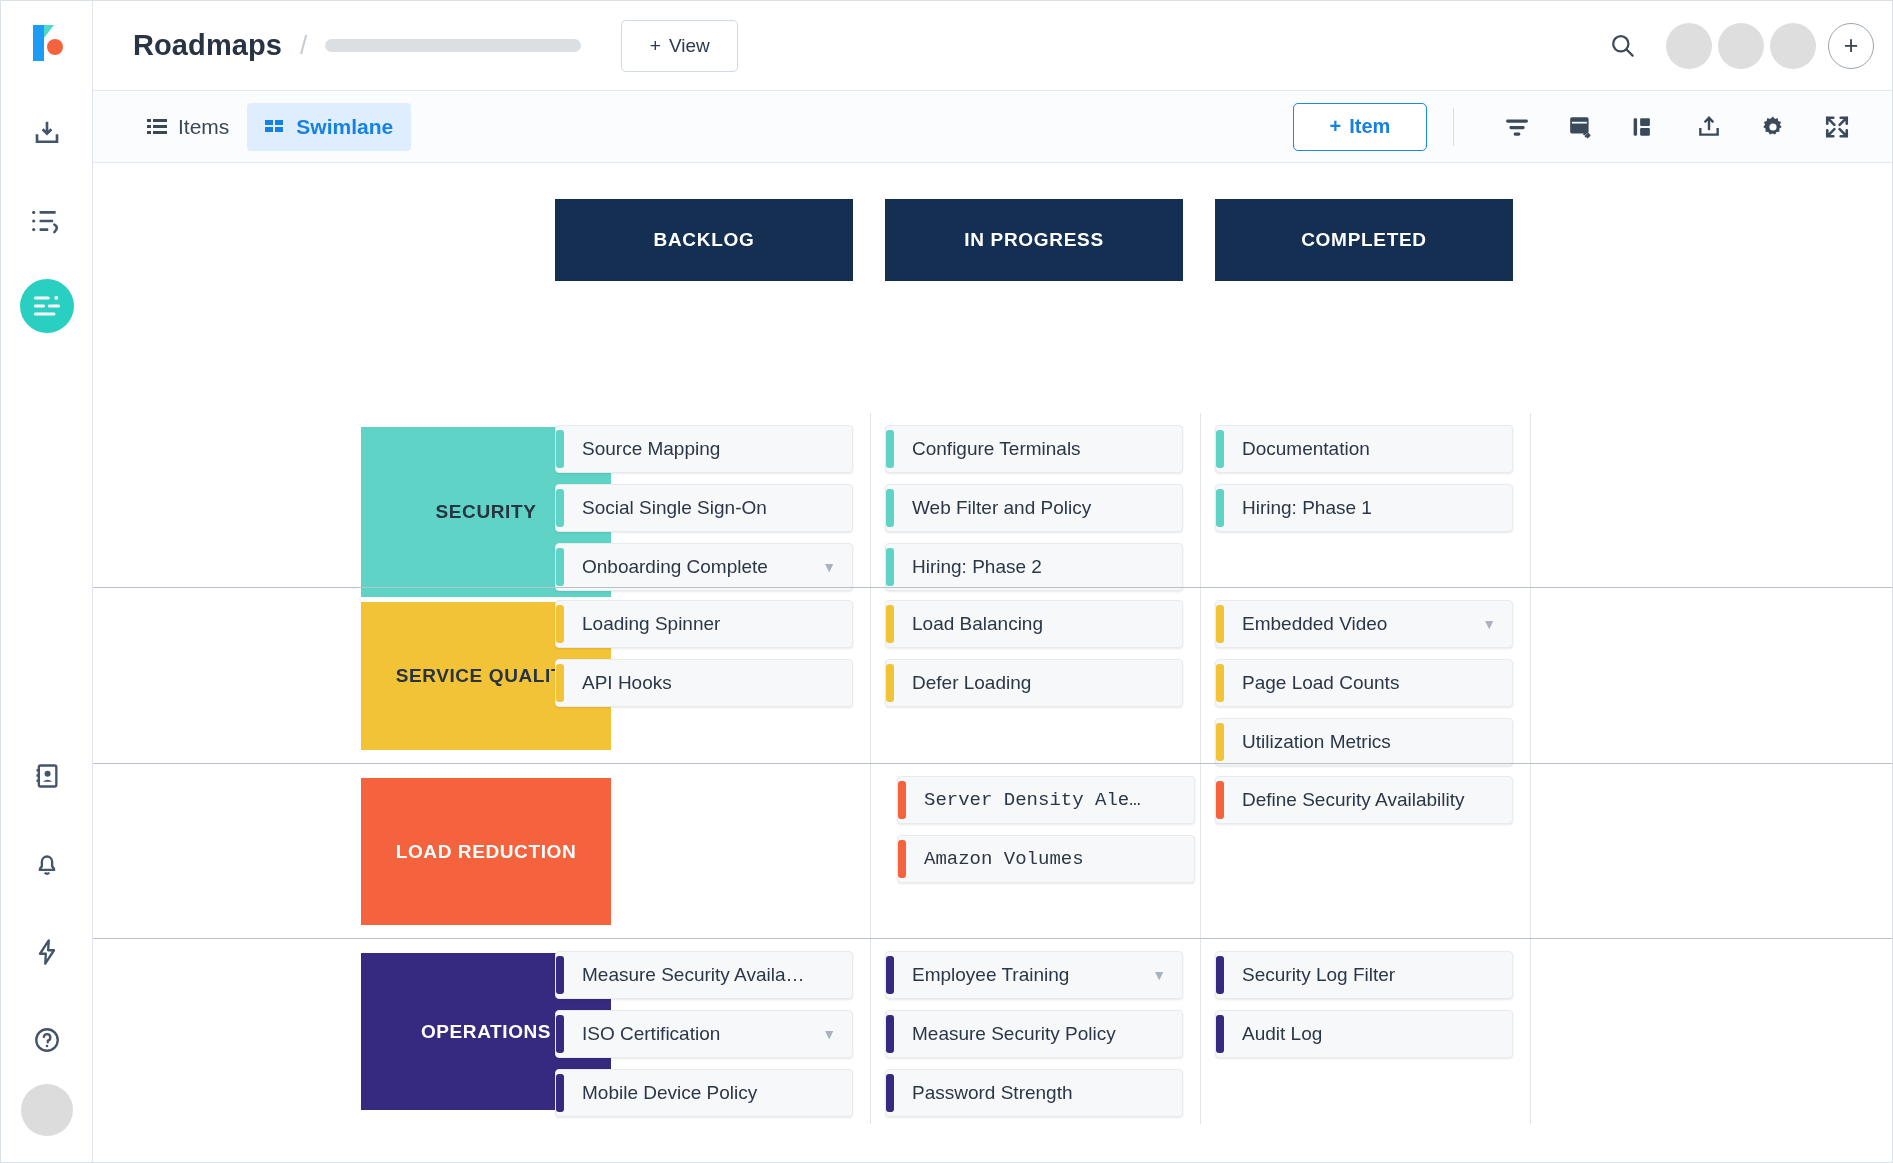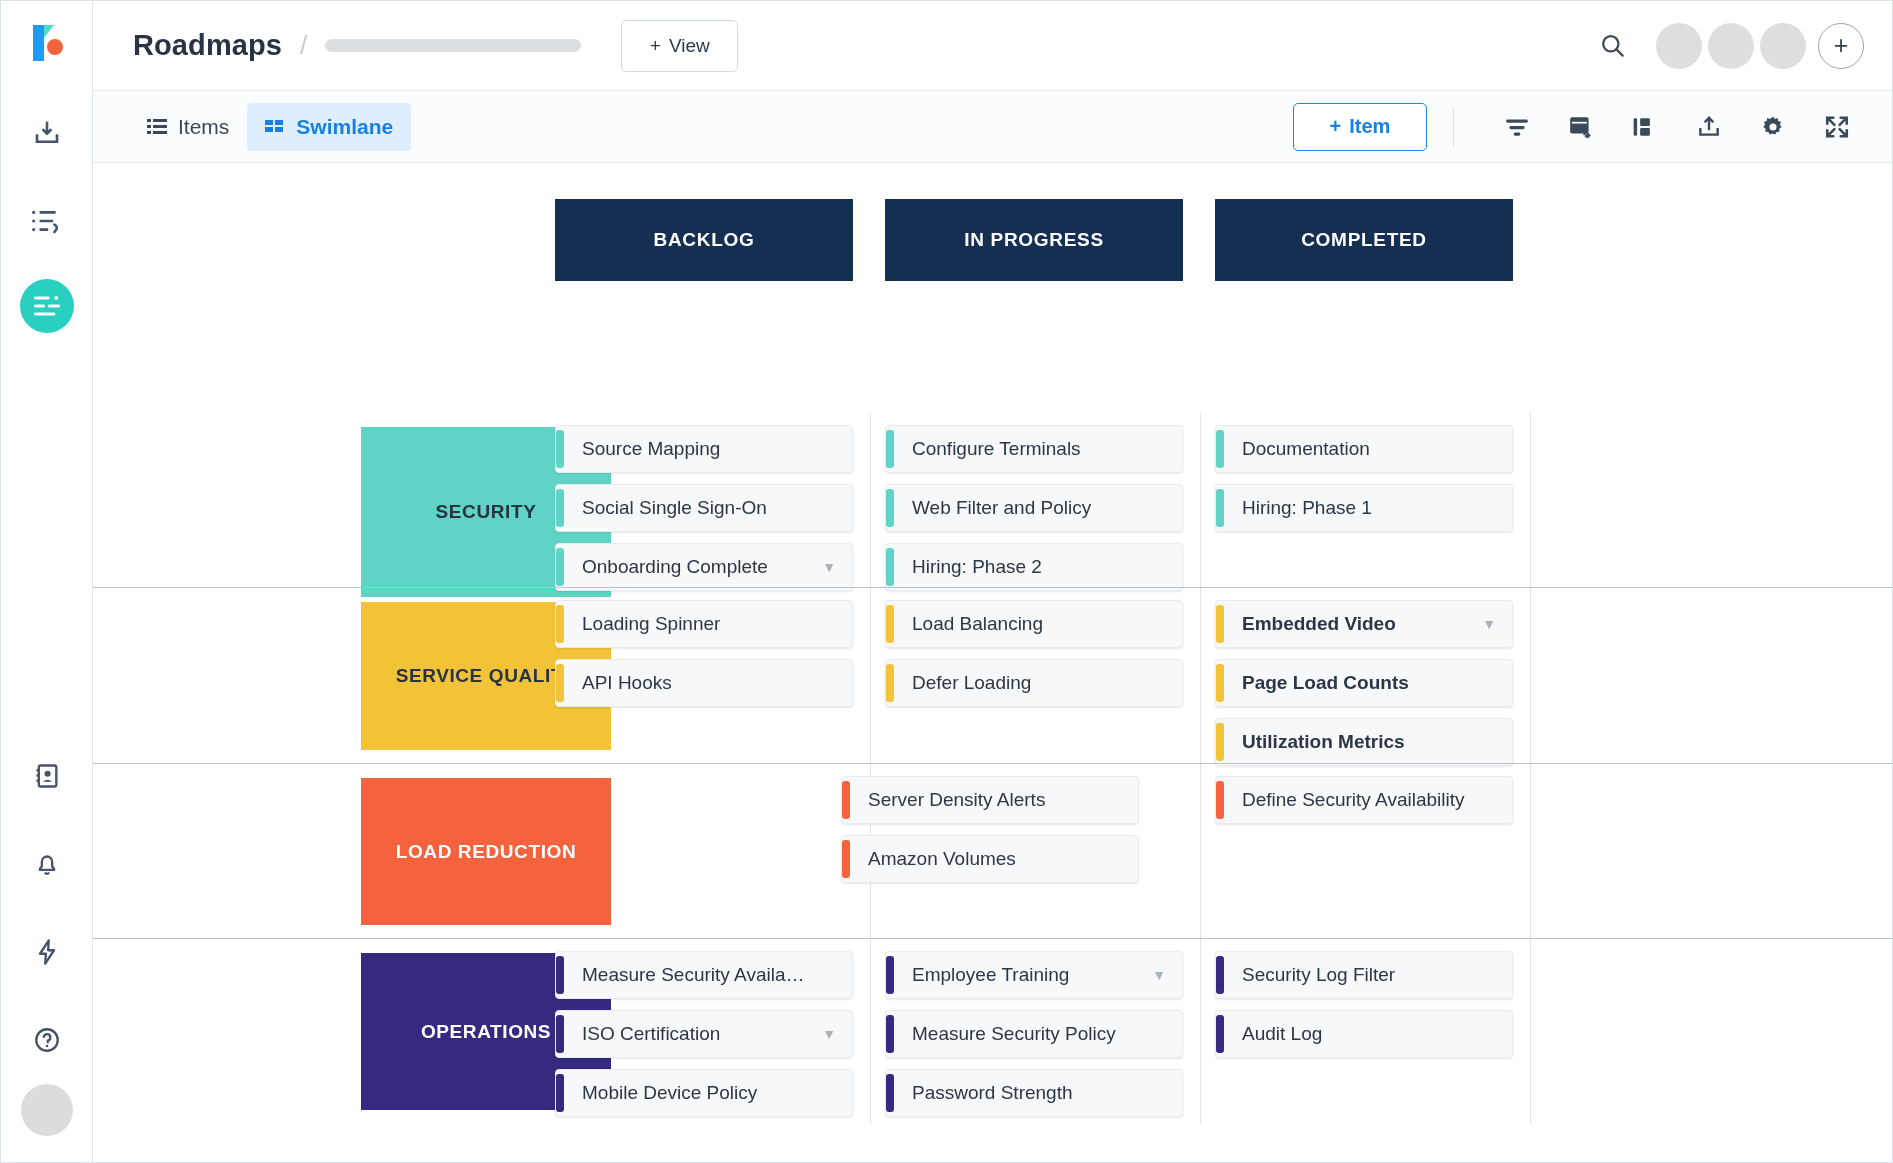--- a/index.html
+++ b/index.html
@@ -50,21 +50,21 @@
   .rail-lower { display: flex; flex-direction: column; align-items: center; }
 
   
   .main { flex: 1 1 auto; display: flex; flex-direction: column; min-width: 0; }
 
   
   .topbar {
     height: 90px; flex: 0 0 90px;
     border-bottom: 1px solid #e3e8ec;
     display: flex; align-items: center;
-    padding: 0 28px 0 40px;
+    padding: 0 18px 0 40px;
     background: #fff;
   }
   .page-title {
     font-size: 29px; font-weight: bold; color: #283444;
     letter-spacing: .1px;
   }
   .crumb-sep { color: #c3ccd4; font-size: 26px; margin: 0 18px; font-weight: 300; }
   .crumb-bar {
     width: 256px; height: 13px; border-radius: 7px;
     background: #dcdfe2;
@@ -444,21 +444,21 @@
             <div class="cards" style="left: 792px; width: 298px;">
               <div class="card">
                 <div class="card-accent" style="background: rgb(242, 194, 55);"></div>
                 <div class="card-label">Load Balancing</div>
               </div>
               <div class="card">
                 <div class="card-accent" style="background: rgb(242, 194, 55);"></div>
                 <div class="card-label">Defer Loading</div>
               </div>
             </div>
-            <div class="cards" style="left: 1122px; width: 298px; font-weight: bold;">
+            <div class="cards" style="left: 1122px; width: 298px;">
               <div class="card">
                 <div class="card-accent" style="background: rgb(242, 194, 55);"></div>
                 <div class="card-label">Embedded Video</div>
                 <div class="card-caret">▼</div>
               </div>
               <div class="card">
                 <div class="card-accent" style="background: rgb(242, 194, 55);"></div>
                 <div class="card-label">Page Load Counts</div>
               </div>
               <div class="card">
@@ -467,21 +467,21 @@
               </div>
             </div>
           </div>
           <div class="lane" style="top: 600px; height: 175px;">
             <div class="lane-label" style="background: rgb(244, 99, 62); color: rgb(255, 255, 255); height: 147px;">
               <span>LOAD REDUCTION</span>
             </div>
             <div class="colsep" style="left: 777px; height: 175px;"></div>
             <div class="colsep" style="left: 1107px; height: 175px;"></div>
             <div class="colsep" style="left: 1437px; height: 175px;"></div>
-            <div class="cards" style="left: 748px; width: 298px;">
+            <div class="cards" style="left: 804px; width: 298px; font-family: Liberation Mono, monospace;">
               <div class="card">
                 <div class="card-accent" style="background: rgb(244, 99, 62);"></div>
                 <div class="card-label">Server Density Alerts</div>
               </div>
               <div class="card">
                 <div class="card-accent" style="background: rgb(244, 99, 62);"></div>
                 <div class="card-label">Amazon Volumes</div>
               </div>
             </div>
             <div class="cards" style="left: 1122px; width: 298px;">

